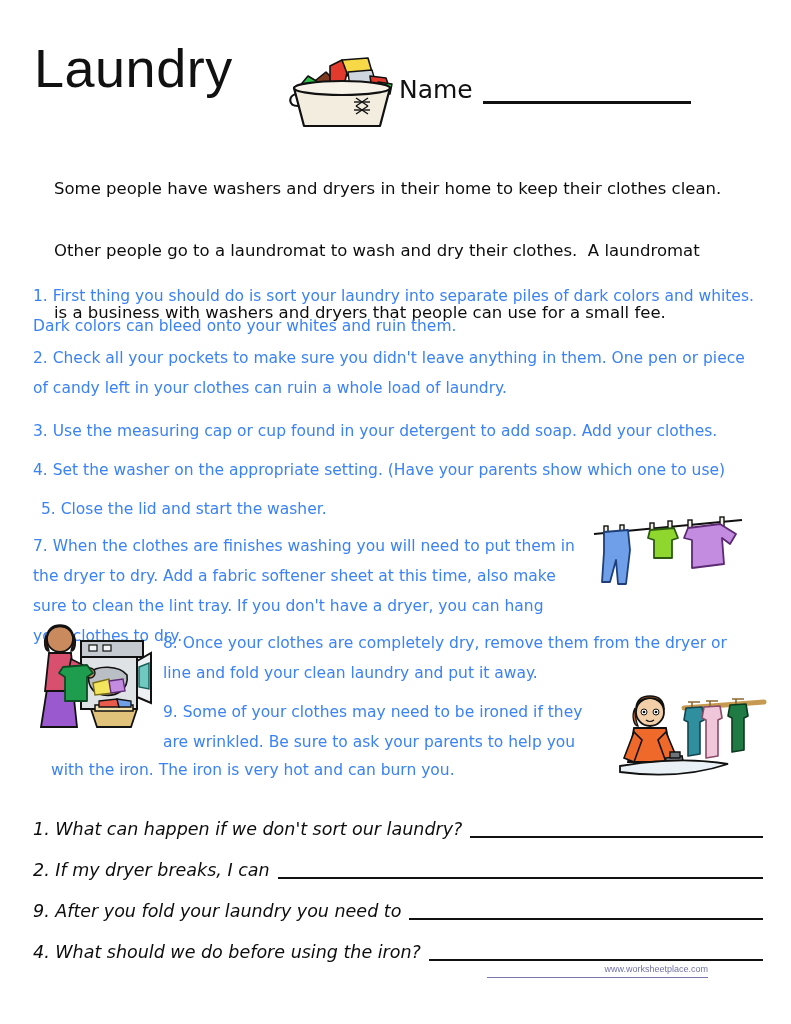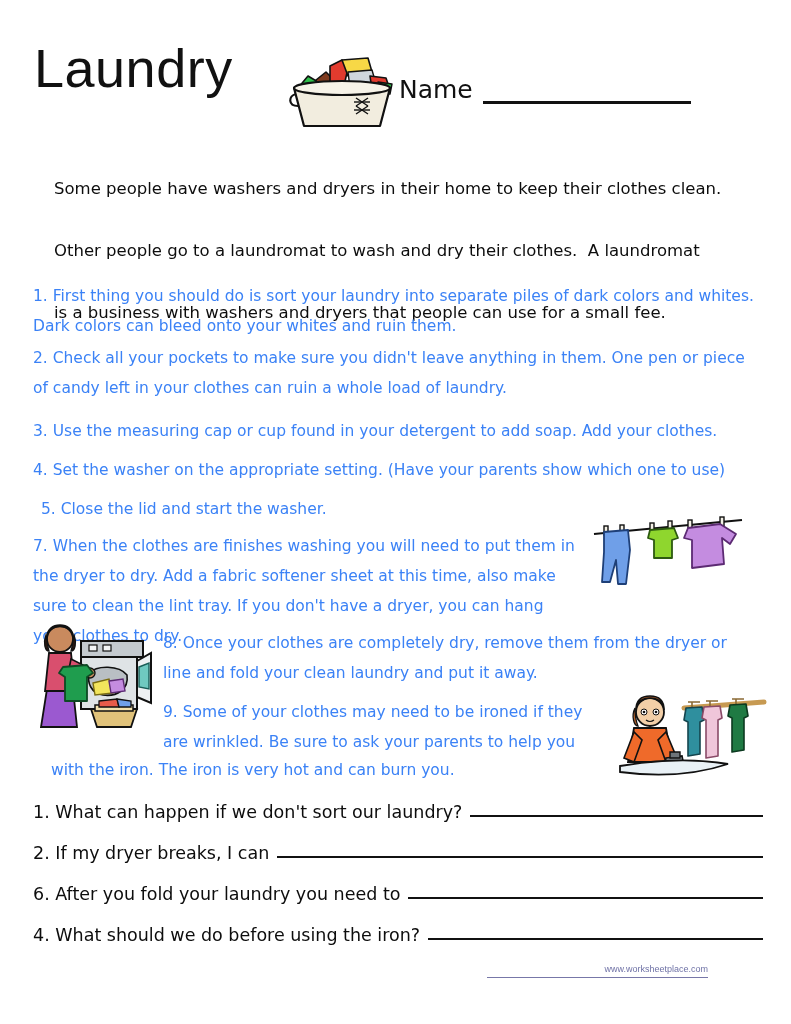--- a/index.html
+++ b/index.html
@@ -131,25 +131,27 @@
 
   
   .questions {
     position: absolute;
     left: 33px;
     top: 800px;
     width: 730px;
   }
   .question {
     display: flex;
+    align-items: flex-end;
     height: 41px;
     font-size: 17.5px;
     line-height: 24px;
     color: #0d0d0d;
     font-family: "DejaVu Sans", sans-serif;
+    font-style: italic;
   }
   .question .q-text { white-space: nowrap; }
   .question .q-blank {
     flex: 1 1 auto;
     border-bottom: 2px solid #111111;
     height: 15px;
     margin-left: 8px;
     margin-bottom: 3px;
   }
 
@@ -317,21 +319,21 @@
   <div class="questions">
     <div class="question">
       <span class="q-text">1. What can happen if we don't sort our laundry?</span>
       <span class="q-blank"></span>
     </div>
     <div class="question">
       <span class="q-text">2. If my dryer breaks, I can</span>
       <span class="q-blank"></span>
     </div>
     <div class="question">
-      <span class="q-text">6. After you fold your laundry you need to</span>
+      <span class="q-text">9. After you fold your laundry you need to</span>
       <span class="q-blank"></span>
     </div>
     <div class="question">
       <span class="q-text">4. What should we do before using the iron?</span>
       <span class="q-blank"></span>
     </div>
   </div>
 
   <div class="footer-watermark">www.worksheetplace.com</div>
 

